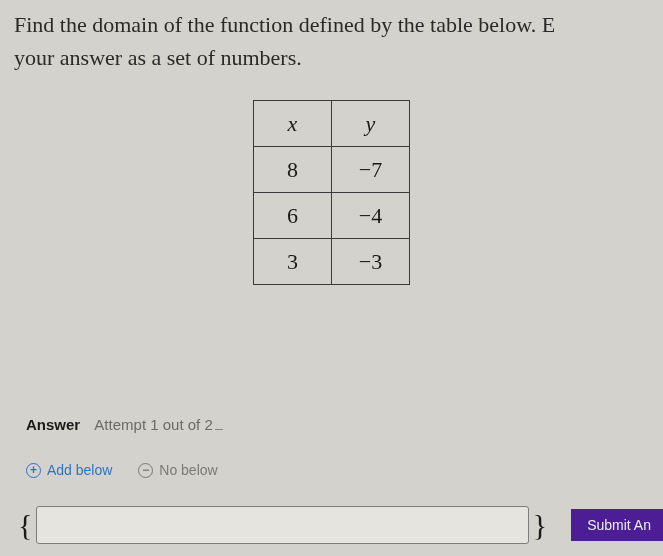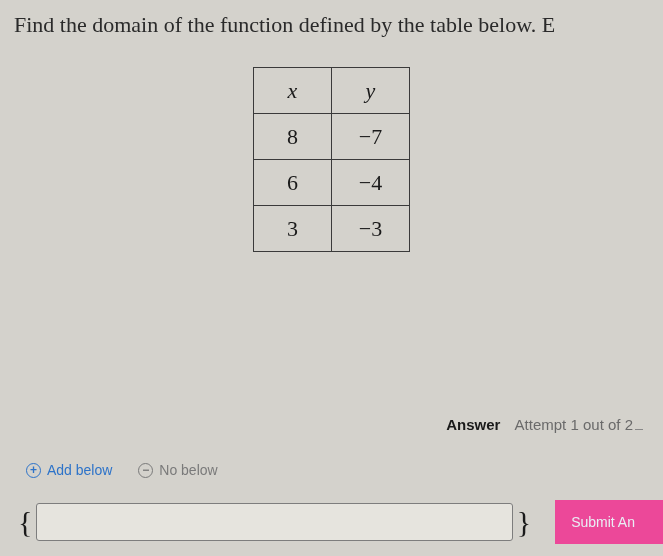--- a/index.html
+++ b/index.html
@@ -42,21 +42,20 @@
     .answer-section {
       position: absolute;
       left: 26px;
       bottom: 78px;
       right: 20px;
     }
     .answer-label {
       font-family: Arial, Helvetica, sans-serif;
       color: #333;
       font-size: 15px;
-      text-align: right;
     }
     .answer-bold {
       font-weight: bold;
       color: #1a1a1a;
     }
     .answer-attempt {
       color: #6a6a6a;
       margin-left: 10px;
     }
     .underscore {
@@ -110,36 +109,37 @@
       flex: 1;
       height: 38px;
       border: 1.5px solid #7d7d7d;
       background: #e6e4de;
       border-radius: 3px;
       font-size: 18px;
       padding: 0 8px;
       font-family: Georgia, serif;
     }
     .submit-btn {
-      background: #ec4899;
+      background: #4c1d95;
       color: #e9eef5;
       font-family: Arial, Helvetica, sans-serif;
       font-size: 14px;
       border: none;
-      height: 44px;
-      padding: 0 28px 0 16px;
+      height: 32px;
+      padding: 0 12px 0 16px;
       margin-left: 20px;
       cursor: pointer;
     }
   </style>
 </head>
 <body>
 
 <div class="question-text">
   <span>Find the domain of the function defined by the table below. E</span><br>
+  <span>your answer as a set of numbers.</span>
 </div>
 
 <div class="table-wrap">
   <table>
     <tbody>
         <tr>
       <td class="header">x</td>
       <td class="header">y</td>
     </tr>
     <tr>

